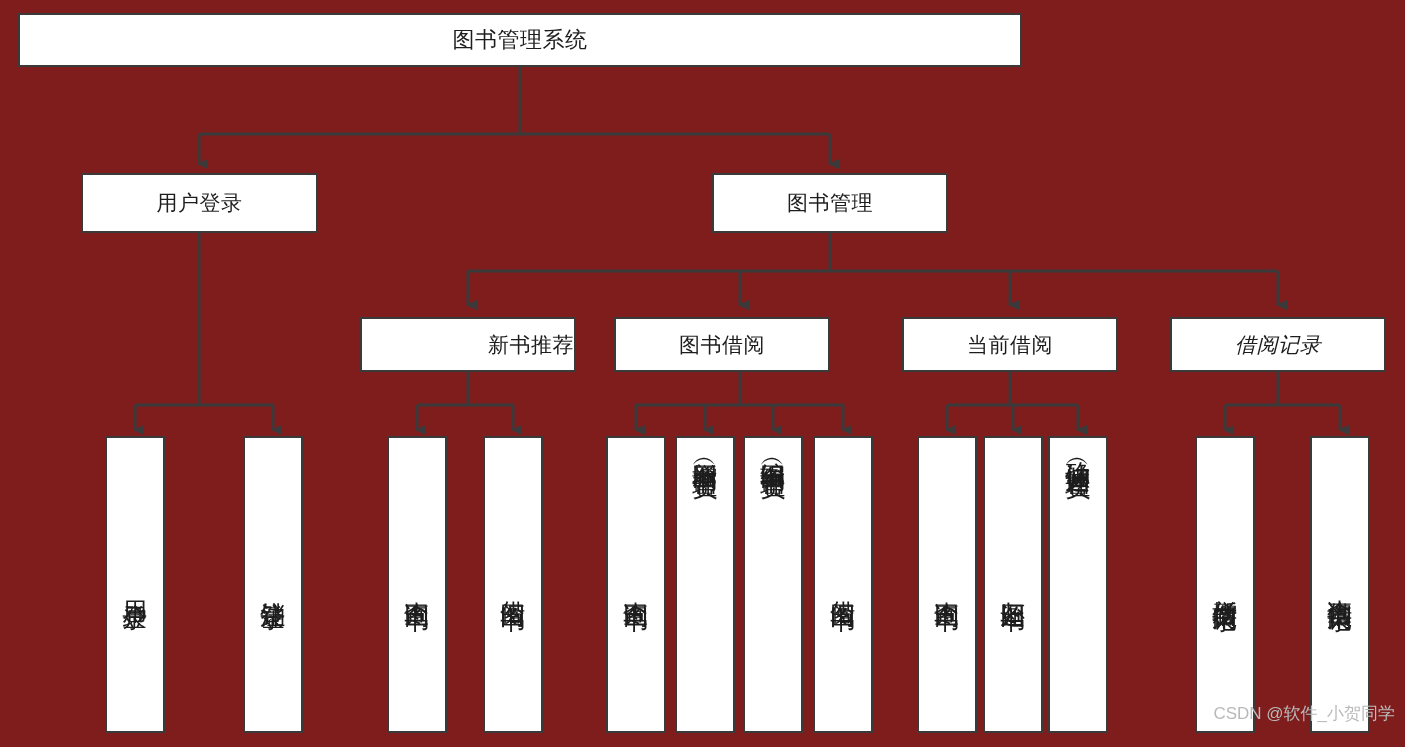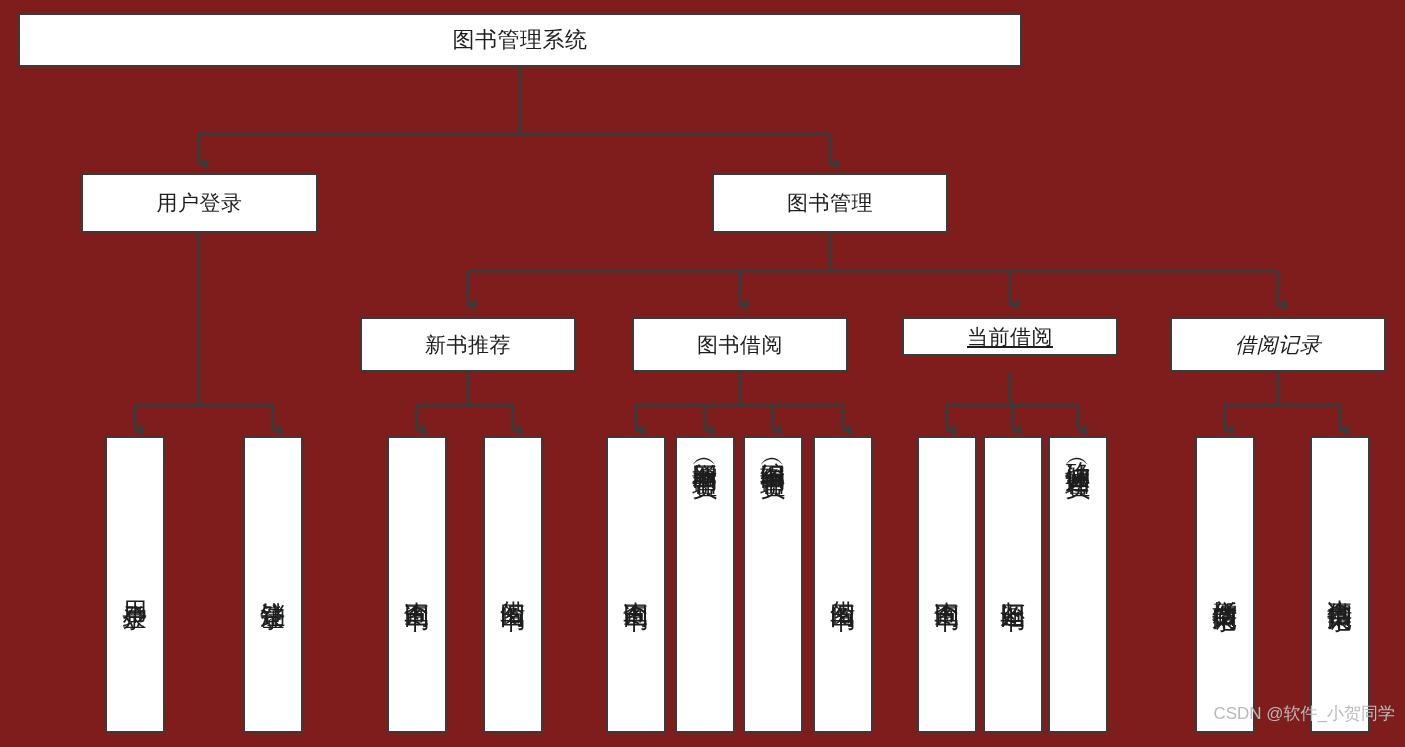--- a/index.html
+++ b/index.html
@@ -138,27 +138,27 @@
     <span class="label">图书管理系统</span>
   </div>
 
   <div class="node horiz" style="left:81px; top:173px; width:237px; height:60px;">
     <span class="label">用户登录</span>
   </div>
   <div class="node horiz" style="left:712px; top:173px; width:236px; height:60px;align-items:center;">
     <span class="label">图书管理</span>
   </div>
 
-  <div class="node horiz" style="left:360px; top:317px; width:216px; height:55px;">
+  <div class="node horiz" style="left:360px; top:317px; width:216px; height:55px;justify-content:flex-end;">
     <span class="label">新书推荐</span>
   </div>
-  <div class="node horiz" style="left:632px; top:317px; width:216px; height:55px;">
+  <div class="node horiz" style="left:614px; top:317px; width:216px; height:55px;">
     <span class="label">图书借阅</span>
   </div>
-  <div class="node horiz" style="left:902px; top:317px; width:216px; height:39px;text-decoration:underline;">
+  <div class="node horiz" style="left:902px; top:317px; width:216px; height:55px;">
     <span class="label">当前借阅</span>
   </div>
   <div class="node horiz" style="left:1170px; top:317px; width:216px; height:55px;font-style:italic;">
     <span class="label">借阅记录</span>
   </div>
 
   <div class="node leaf centered" style="left:105px; top:436px; width:60px; height:297px;">
     <span class="label">用户登录</span>
   </div>
   <div class="node leaf centered" style="left:243px; top:436px; width:60px; height:297px;">

